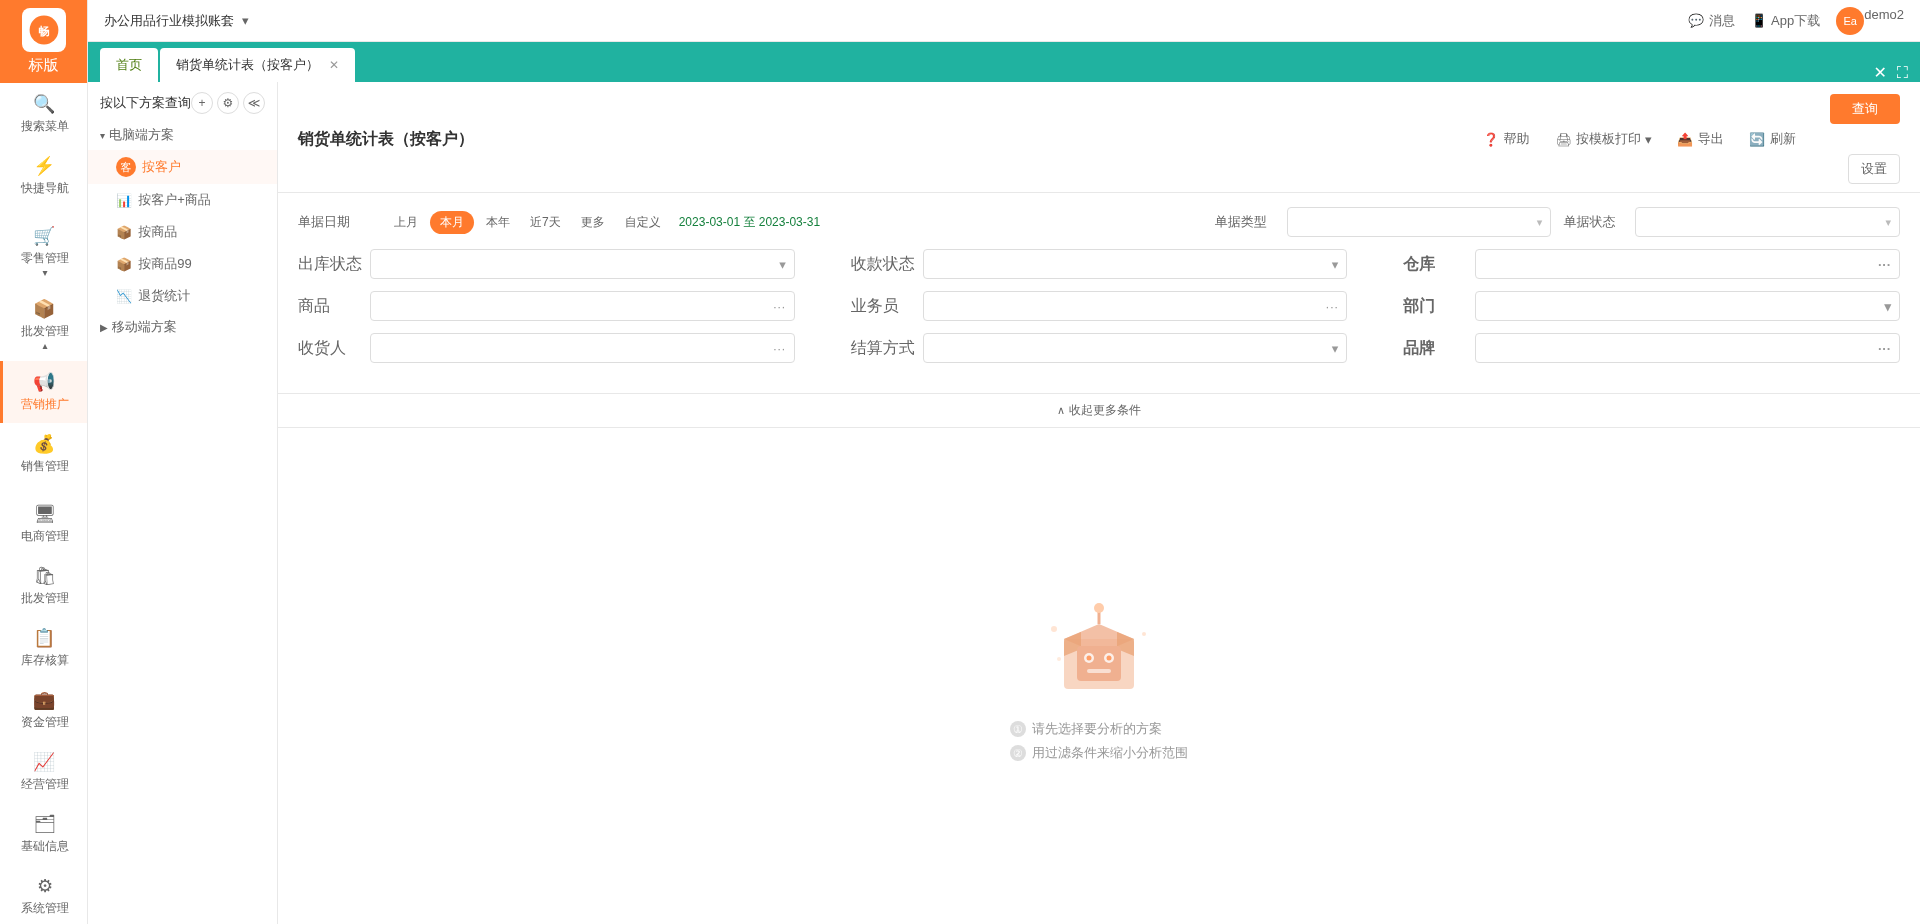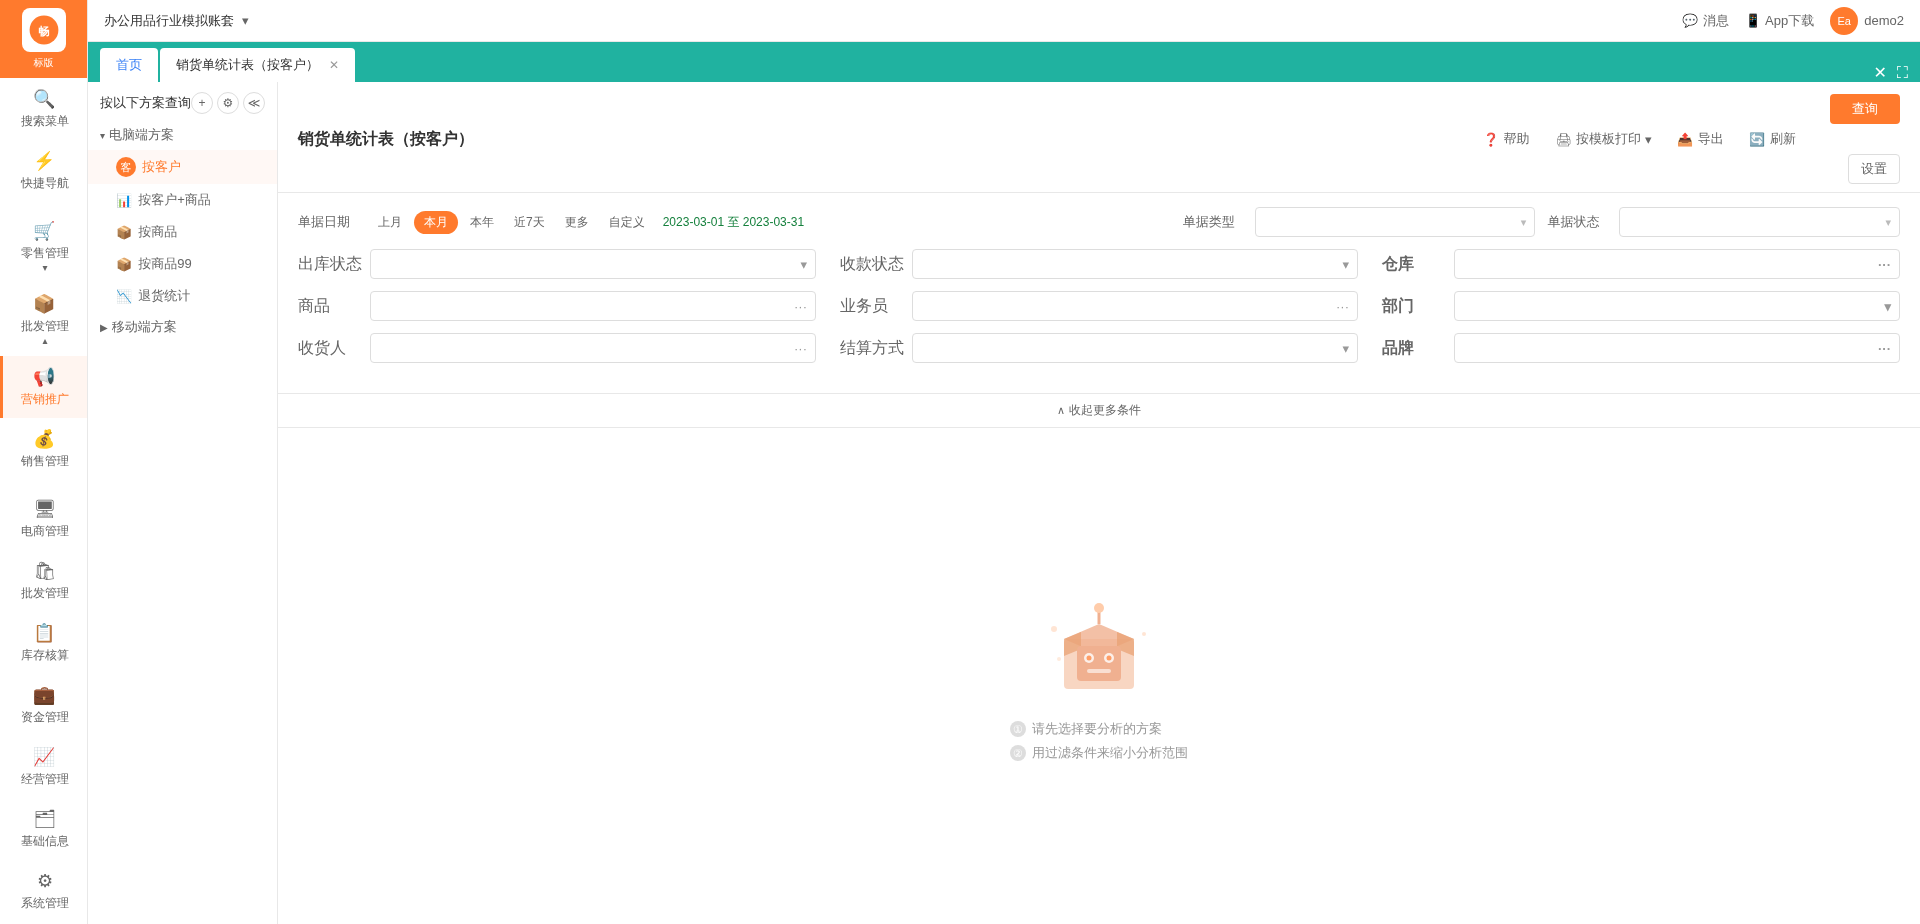--- a/index.html
+++ b/index.html
@@ -3,41 +3,41 @@
   <meta charset="utf-8">
   <style>
     * { box-sizing: border-box; margin: 0; padding: 0; }
     body { font-family: 'Microsoft YaHei', Arial, sans-serif; font-size: 13px; background: #f5f5f5; color: #333; display: flex; height: 924px; overflow: hidden; }
 
     
     .sidebar { width: 88px; background: #fff; border-right: 1px solid #e8e8e8; display: flex; flex-direction: column; align-items: center; padding-top: 0; flex-shrink: 0; }
     .sidebar-logo { width: 100%; background: #ff7a2d; padding: 8px; display: flex; flex-direction: column; align-items: center; cursor: pointer; }
     .sidebar-logo .logo-icon { width: 44px; height: 44px; background: #fff; border-radius: 8px; display: flex; align-items: center; justify-content: center; margin-bottom: 4px; }
     .sidebar-logo .logo-icon svg { width: 32px; height: 32px; }
-    .sidebar-logo .logo-text { color: #fff; font-size: 10px; }
+    .sidebar-logo .logo-text { color: #fff; font-size: 15px; }
     .sidebar-item { width: 100%; display: flex; flex-direction: column; align-items: center; padding: 10px 4px; cursor: pointer; color: #666; font-size: 12px; border-left: 3px solid transparent; }
     .sidebar-item.active { color: #ff7a2d; background: #fff5f0; border-left-color: #ff7a2d; }
     .sidebar-item .si-icon { font-size: 18px; margin-bottom: 3px; }
     .sidebar-divider { width: 60%; height: 1px; background: #eee; margin: 4px auto; }
 
     
     .main { flex: 1; display: flex; flex-direction: column; overflow: hidden; }
 
     
     .top-header { height: 42px; background: #fff; border-bottom: 1px solid #e8e8e8; display: flex; align-items: center; padding: 0 16px; justify-content: space-between; flex-shrink: 0; }
     .top-header-left { display: flex; align-items: center; gap: 8px; color: #666; font-size: 13px; }
     .top-header-left .app-name { color: #333; }
     .top-header-right { display: flex; align-items: center; gap: 16px; color: #666; font-size: 13px; }
     .top-header-right .icon-btn { display: flex; align-items: center; gap: 4px; cursor: pointer; }
     .user-avatar { width: 28px; height: 28px; border-radius: 50%; background: #ff7a2d; display: flex; align-items: center; justify-content: center; color: #fff; font-size: 11px; overflow: hidden; }
 
     
     .tab-bar { height: 40px; background: #20b2a0; display: flex; align-items: flex-end; padding: 0 0; flex-shrink: 0; }
     .tab { height: 34px; padding: 0 16px; display: flex; align-items: center; gap: 6px; cursor: pointer; font-size: 13px; border-radius: 4px 4px 0 0; margin-right: 2px; }
-    .tab.home { background: #fff; color: #3b82f6; margin-left: 12px; }
+    .tab.home { background: #fff; color: #4d7c0f; margin-left: 12px; }
     .tab.active { background: #fff; color: #333; }
     .tab .close-x { color: #999; font-size: 12px; margin-left: 4px; }
 
     
     .content { flex: 1; display: flex; overflow: hidden; background: #f0f2f5; }
 
     
     .scheme-panel { width: 190px; background: #fff; border-right: 1px solid #e8e8e8; display: flex; flex-direction: column; flex-shrink: 0; overflow-y: auto; }
     .scheme-header { padding: 10px 12px 6px; display: flex; align-items: center; justify-content: space-between; }
     .scheme-title { font-size: 13px; color: #333; font-weight: 500; }
@@ -54,21 +54,21 @@
     .right-content { flex: 1; overflow-y: auto; padding: 0; display: flex; flex-direction: column; }
 
     
     .page-header { background: #fff; padding: 12px 20px 8px; border-bottom: 1px solid #e8e8e8; display: flex; align-items: center; justify-content: space-between; flex-shrink: 0; }
     .page-title { font-size: 16px; font-weight: 600; color: #333; }
     .page-actions { display: flex; align-items: center; gap: 10px; }
     .action-btn { display: flex; align-items: center; gap: 4px; color: #666; font-size: 13px; cursor: pointer; padding: 4px 8px; border-radius: 4px; }
 
     
     .filter-area { background: #fff; padding: 14px 20px; border-bottom: 1px solid #e8e8e8; flex-shrink: 0; }
-    .filter-row { display: flex; align-items: center; margin-bottom: 12px; gap: 0; justify-content: flex-end; }
+    .filter-row { display: flex; align-items: center; margin-bottom: 12px; gap: 16px; justify-content: flex-end; }
     .filter-row:last-child { margin-bottom: 16px; }
     .filter-label { width: 72px; color: #666; font-size: 13px; flex-shrink: 0; }
     .date-shortcuts { display: flex; align-items: center; gap: 4px; }
     .date-btn { padding: 3px 8px; font-size: 12px; cursor: pointer; color: #666; border: none; background: none; border-radius: 3px; }
     .date-btn.active { background: #ff7a2d; color: #fff; border-radius: 12px; padding: 3px 10px; }
     .date-range-text { font-size: 12px; color: #15803d; margin-left: 6px; }
     .filter-select { flex: 1; height: 30px; border: 1px solid #ddd; border-radius: 4px; padding: 0 8px; display: flex; align-items: center; justify-content: space-between; cursor: pointer; font-size: 13px; color: #999; background: #fff; margin-right: 12px; }
     .filter-select:last-child { margin-right: 0; }
     .filter-select .arrow { color: #bbb; font-size: 11px; }
     .filter-cell { flex: 1; display: flex; align-items: center; margin-right: 12px; }
@@ -178,21 +178,21 @@
     </div>
     <div class="top-header-right">
       <div class="icon-btn">
         <span>💬</span>
         <span>消息</span>
       </div>
       <div class="icon-btn">
         <span>📱</span>
         <span>App下载</span>
       </div>
-      <div style="display:flex;align-items:center;gap:6px;cursor:pointer">
+      <div style="display:flex;align-items:flex-start;cursor:pointer">
         <div class="user-avatar">
           <span>Ea</span>
         </div>
         <span>demo2</span>
       </div>
     </div>
   </div>
 
   <div class="tab-bar">
     <div class="tab home">

